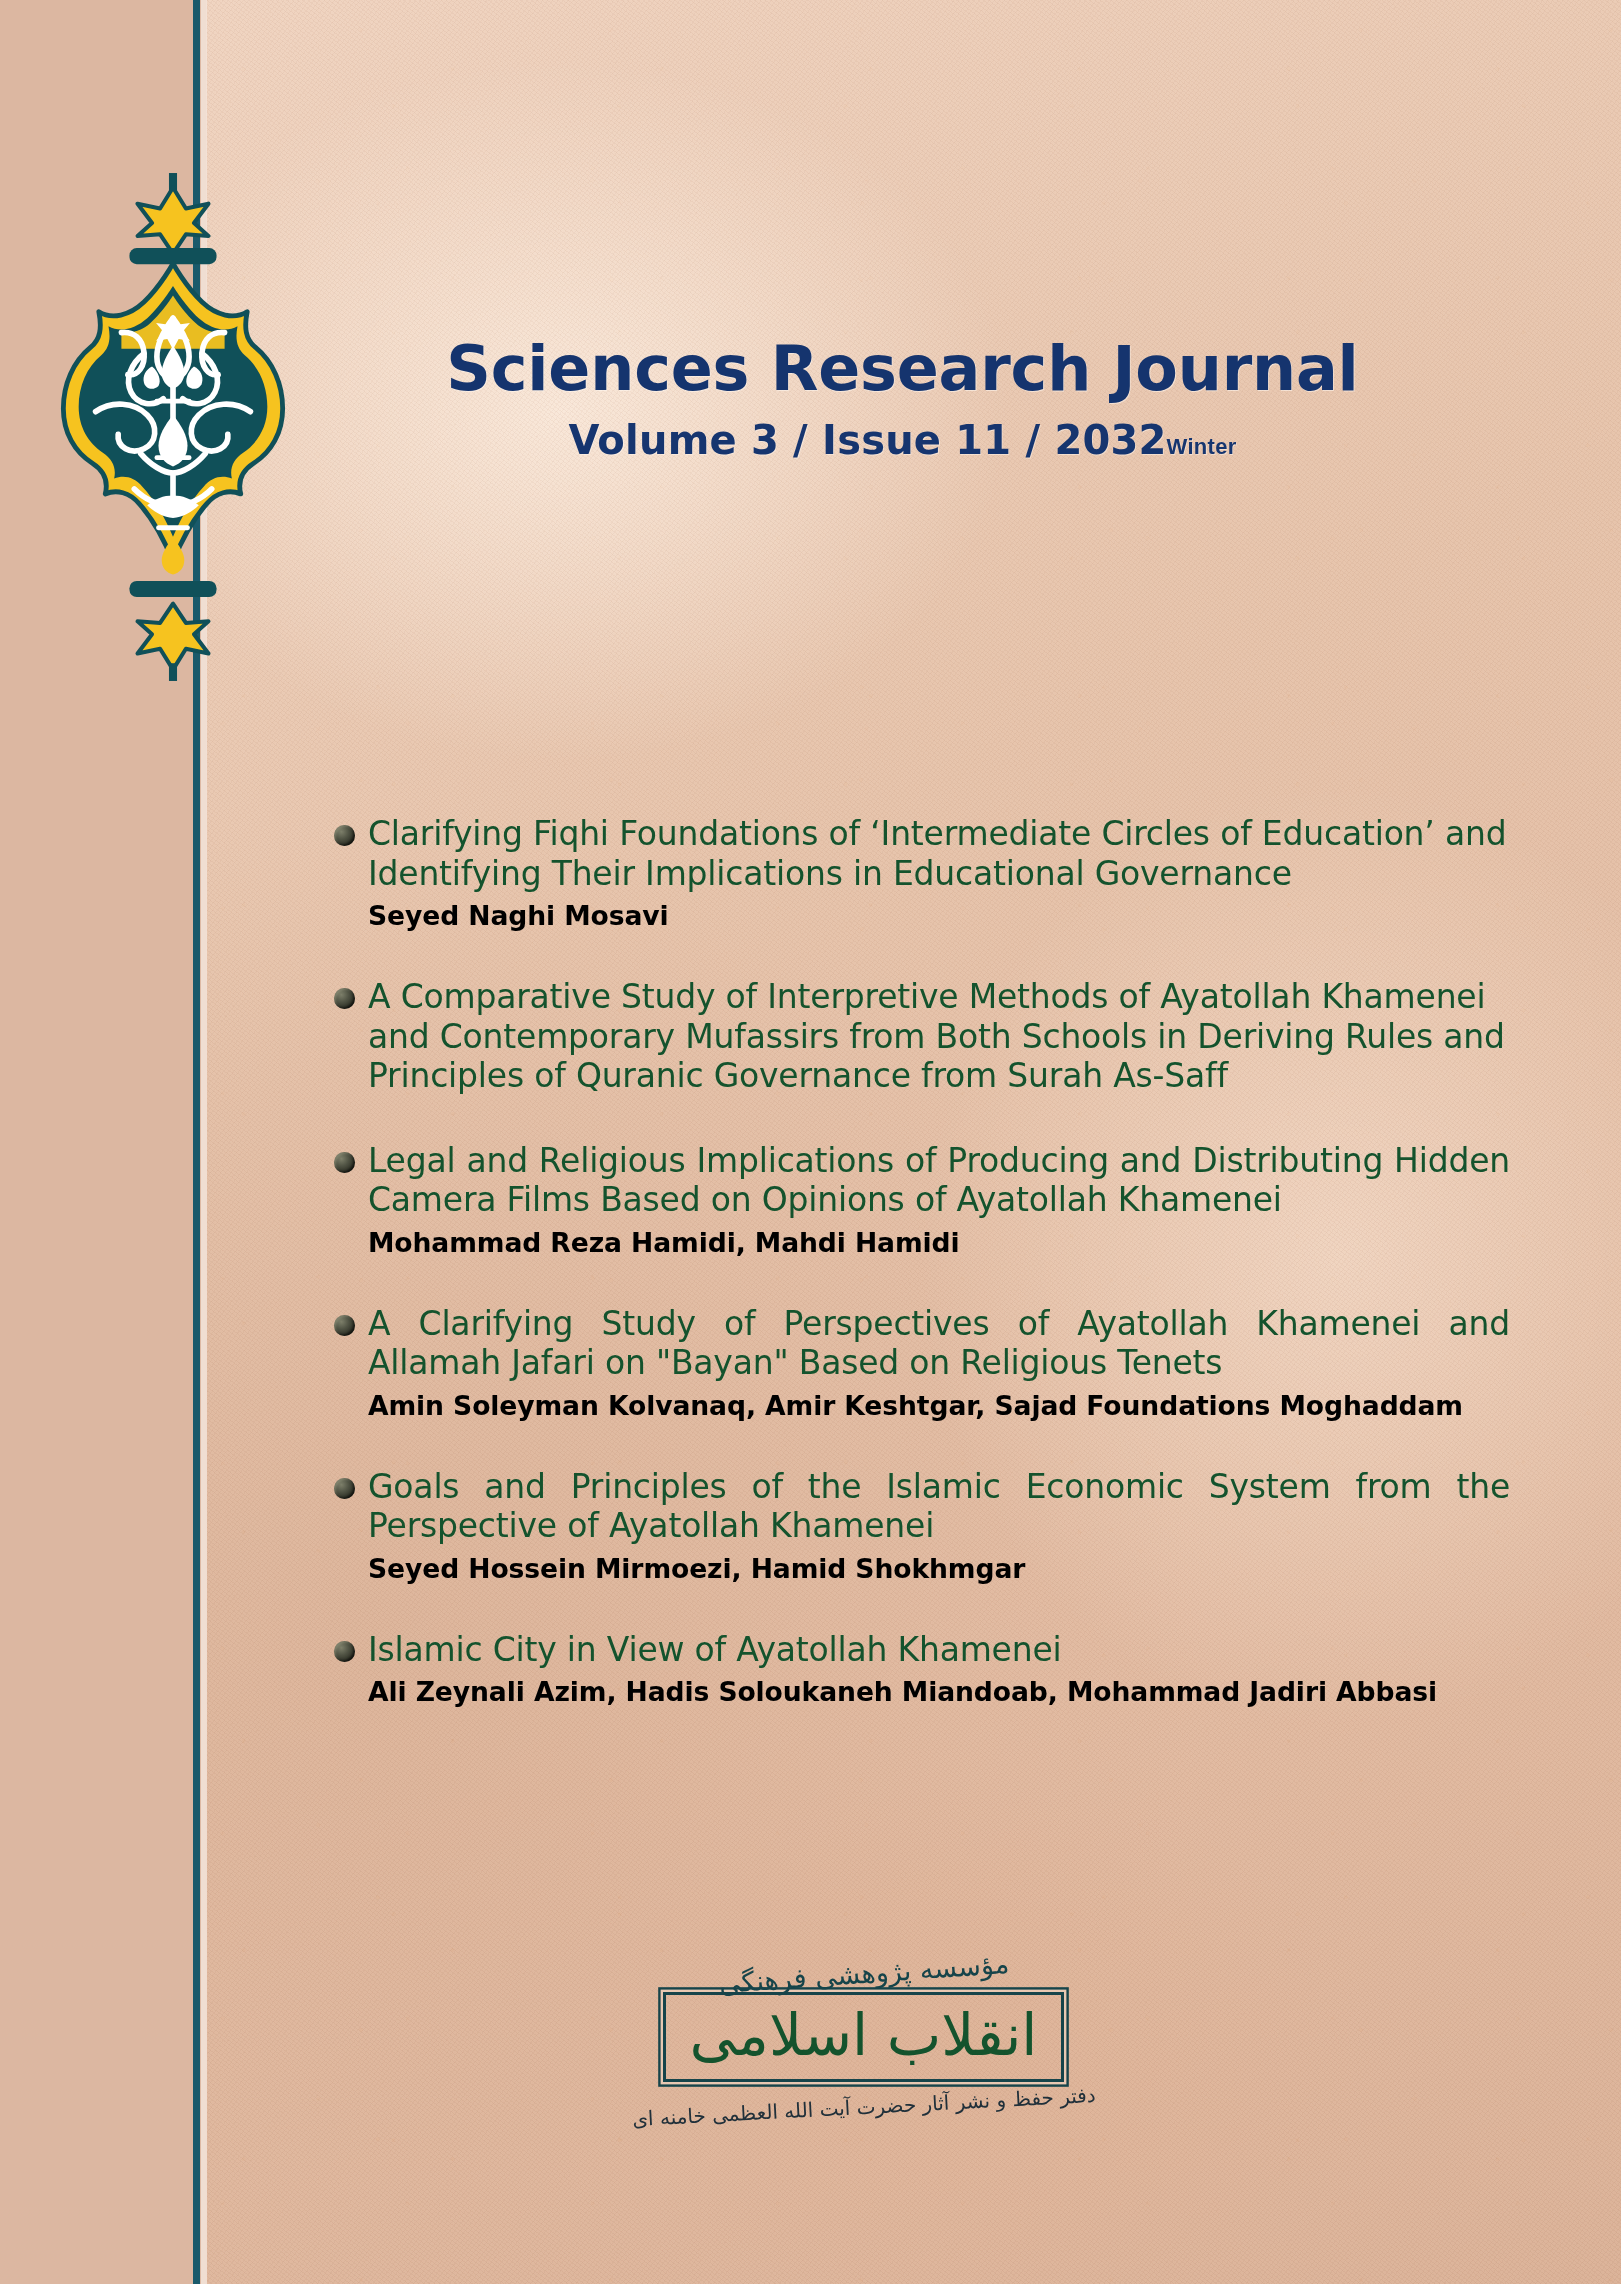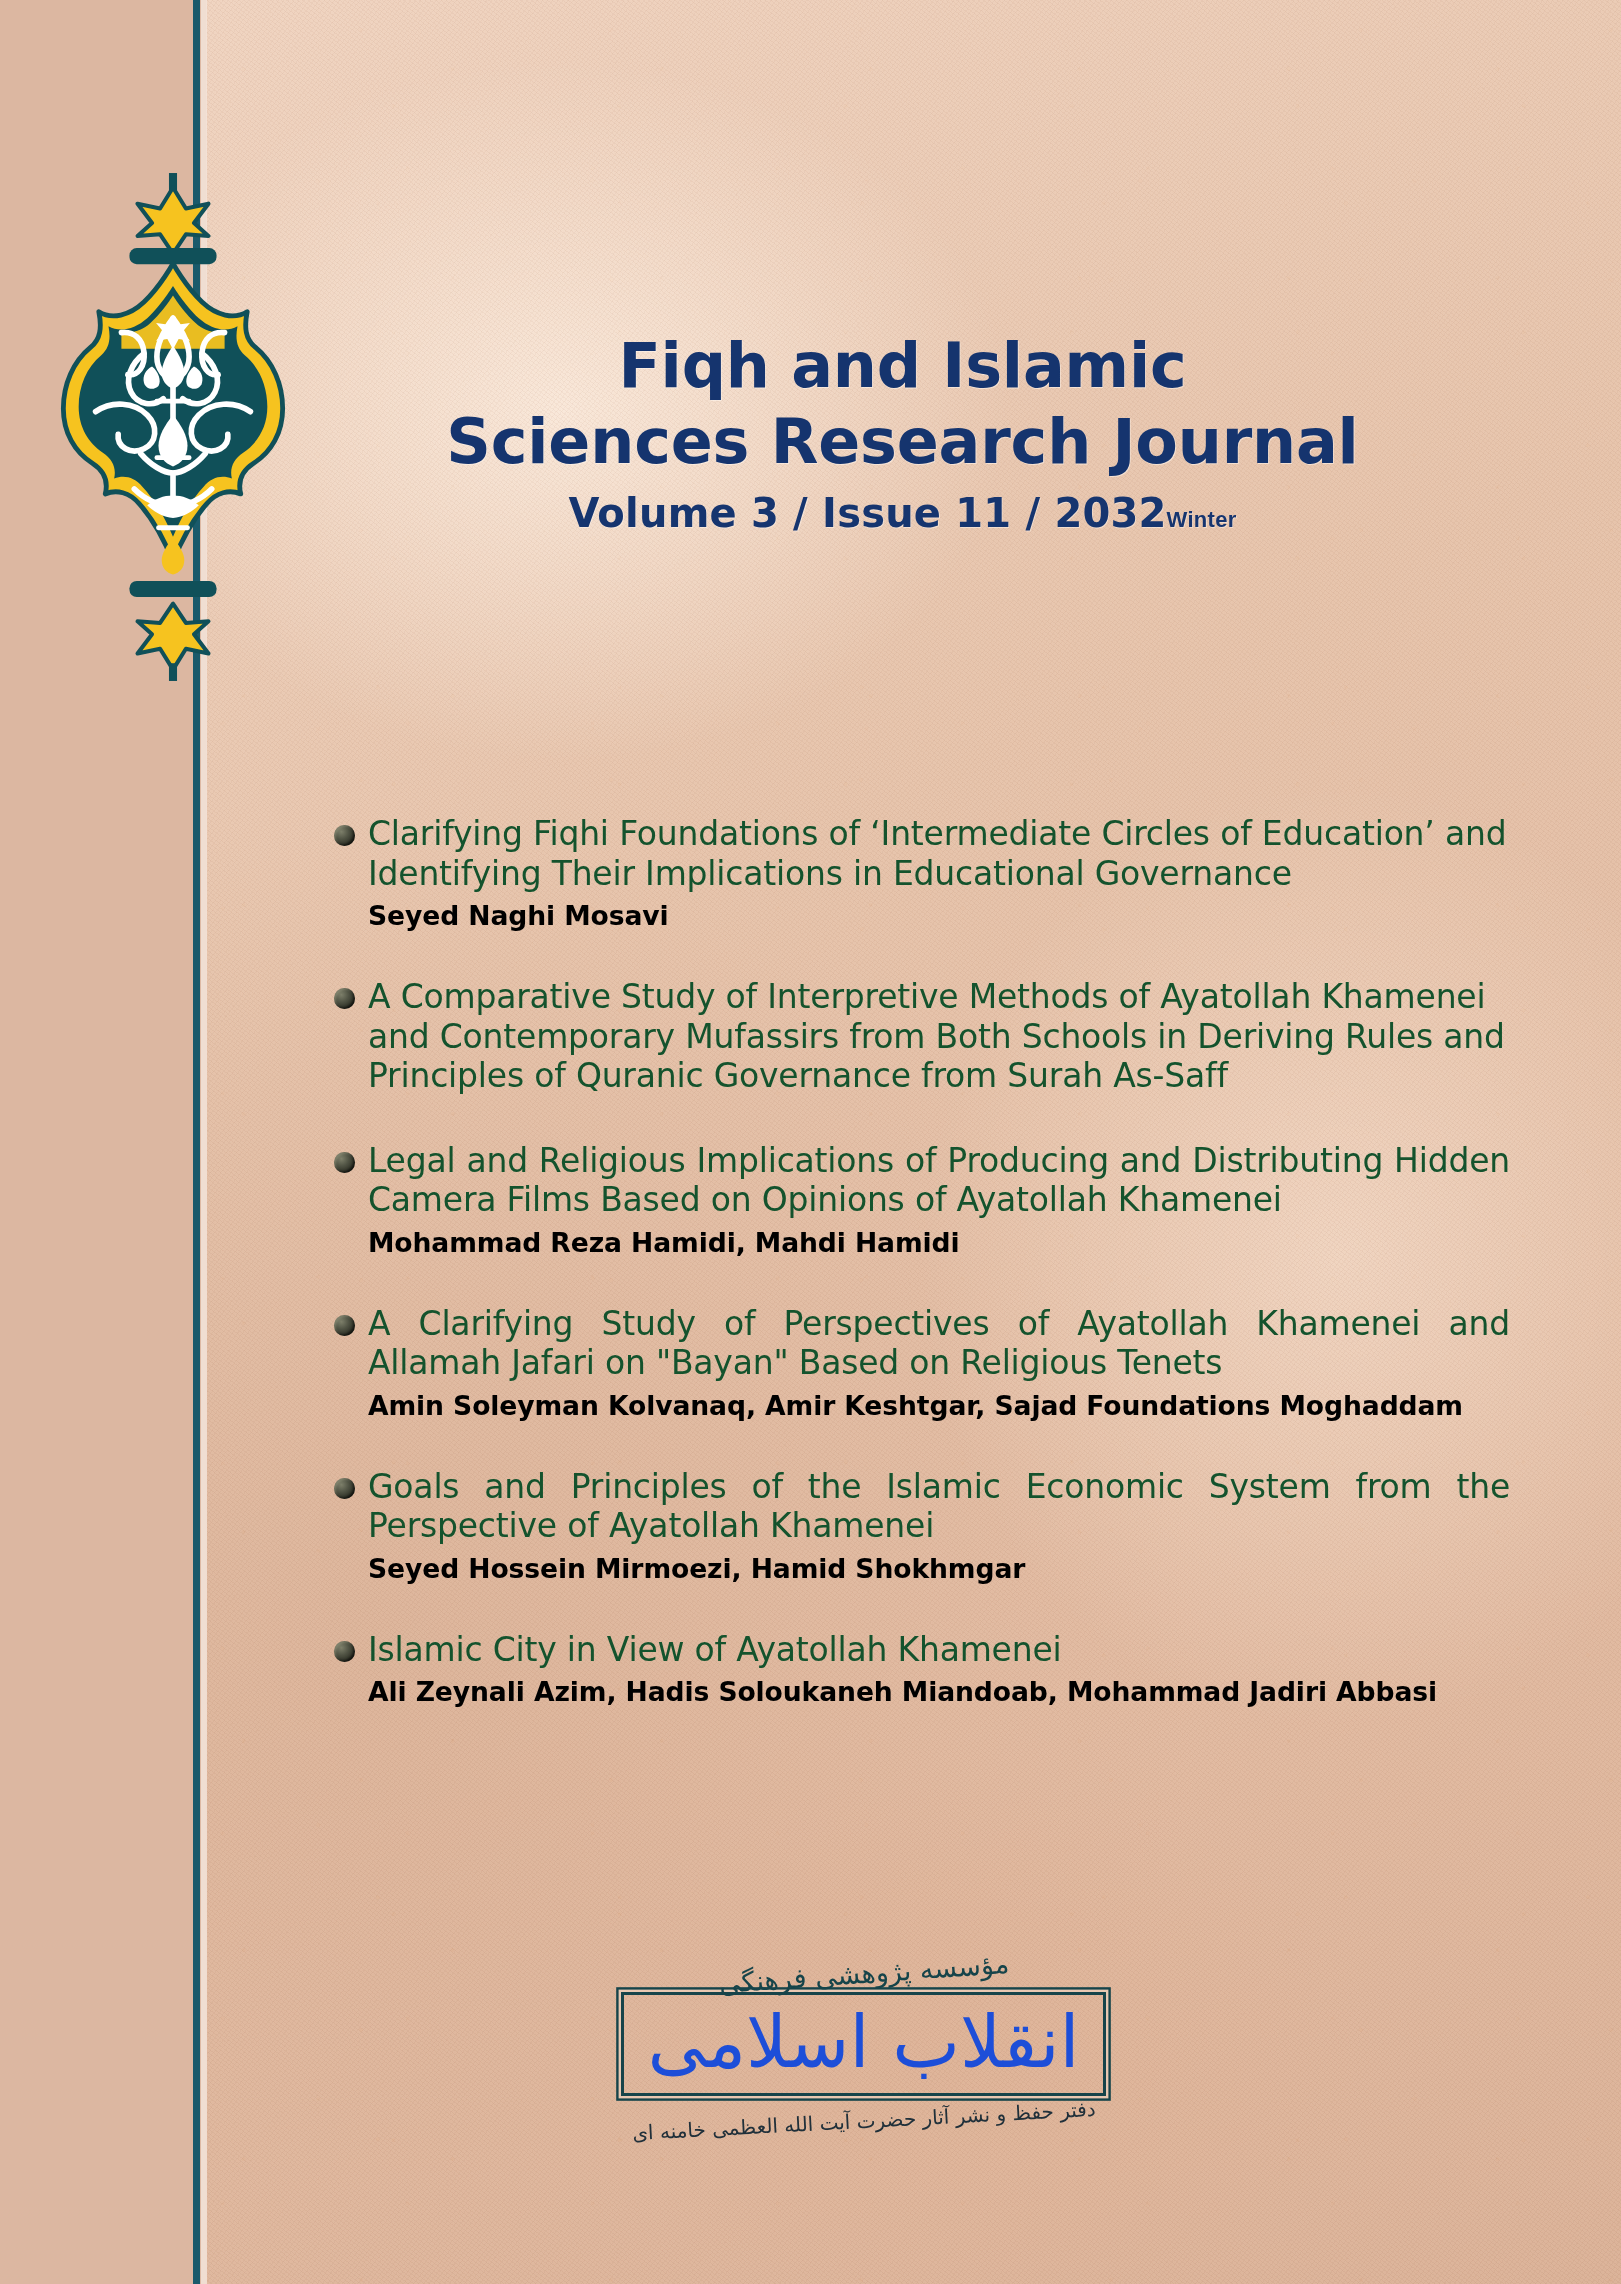--- a/index.html
+++ b/index.html
@@ -200,23 +200,23 @@
     transform: rotate(-4deg);
     margin-bottom: 3.2px;
   }
   .pub-box {
     border: 3.2px solid #16444a;
     box-shadow: 0 0 0 2.4px #e8c8b2, 0 0 0 4.8px #16444a;
     padding: 9.7px 24px 13px;
     display: inline-block;
   }
   .pub-main {
-    color: #1d4ed8;
-    font-family: "DejaVu Sans", sans-serif;
-    font-size: 72px;
+    color: #14532d;
+    font-family: "DejaVu Sans", sans-serif;
+    font-size: 58px;
     direction: rtl;
     line-height: 1.05;
     letter-spacing: 2.4px;
   }
   .pub-bottom {
     margin-top: 13px;
     color: #20303a;
     font-family: "DejaVu Sans", sans-serif;
     font-size: 20px;
     direction: rtl;
@@ -326,21 +326,20 @@
 
       <g>
         <rect x="106" y="506" width="108" height="20" rx="9" fill="#105059"></rect>
         <path d="M160 616 L176 590 L204 596 L186 572 L204 556 L176 558 L160 534 L144 558 L116 556 L134 572 L116 596 L144 590 Z" fill="#f6c31f" stroke="#105059" stroke-width="5" stroke-linejoin="round"></path>
         <rect x="155" y="608" width="10" height="22" fill="#105059"></rect>
       </g>
     </svg>
   </div>
 
   <div id="masthead">
-    <div class="jtitle">Fiqh and Islamic</div>
     <div class="jtitle jtitle-line2">Sciences Research Journal</div>
     <div class="jissue">
       <span>Volume 3 / Issue 11 / 2032</span><span class="season">Winter</span>
     </div>
   </div>
 
   <div id="toc">
 
     <div class="article">
       <span class="bullet"></span>

